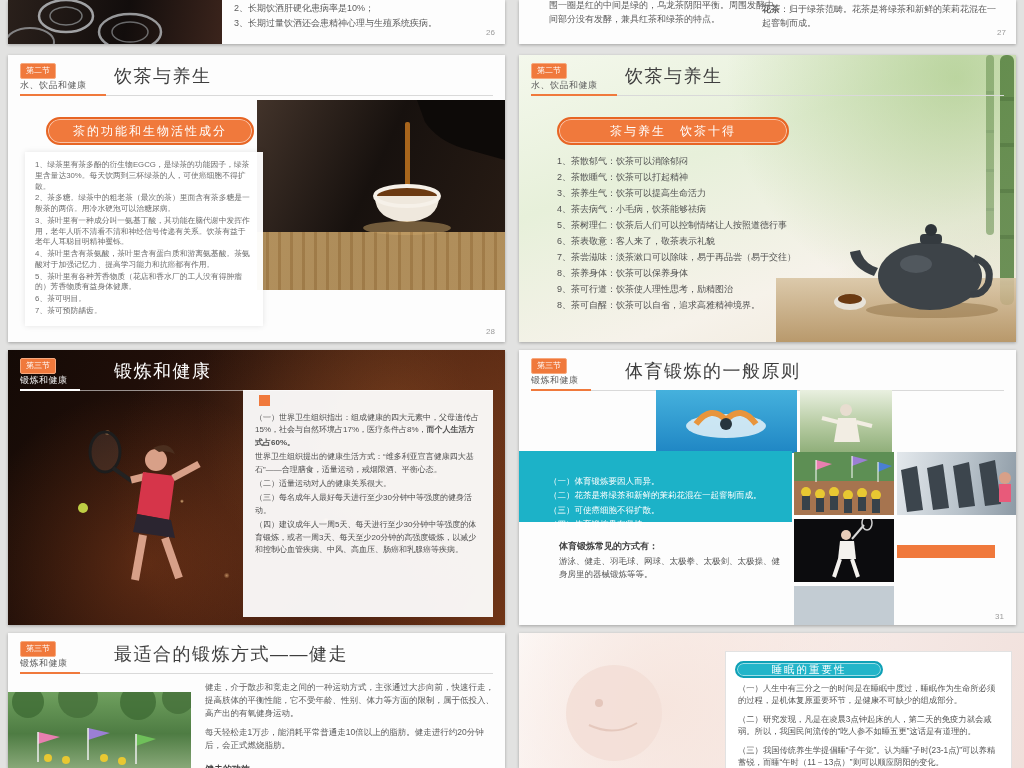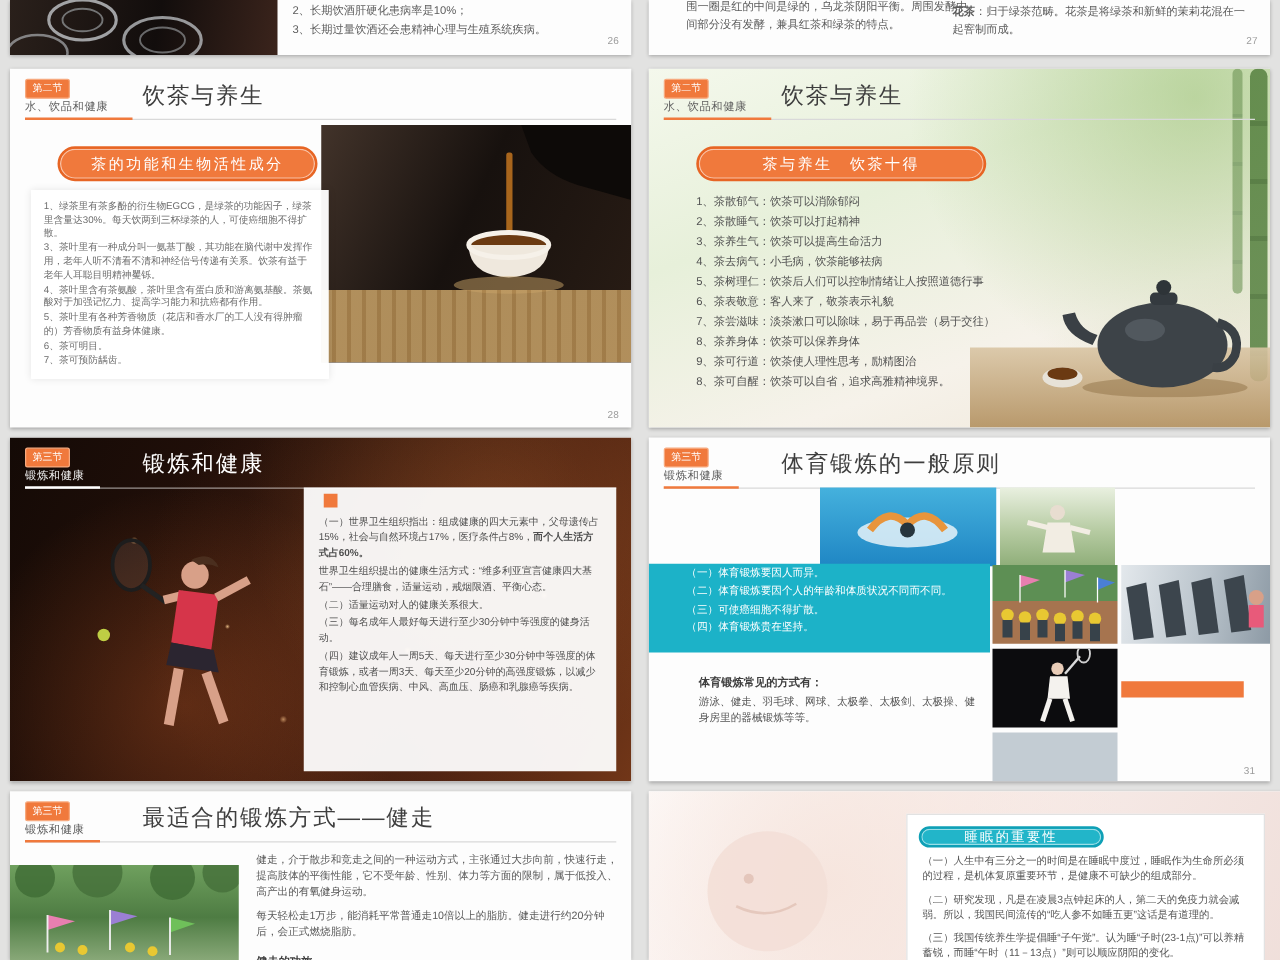--- a/index.html
+++ b/index.html
@@ -22,21 +22,21 @@
   .pill-t{position:absolute;background:#22b5c9;border:2px solid #0fa0b6;box-shadow:inset 0 0 0 1px rgba(255,255,255,.55);border-radius:999px;color:#fff;display:flex;align-items:center;justify-content:center;font-size:10.5px;letter-spacing:2px;}
   
   .smtxt{font-size:9px;color:#5c5c5c;line-height:1.65;}
   .card28{position:absolute;left:17px;top:97px;width:238px;background:rgba(255,255,255,.96);box-shadow:0 0 6px rgba(0,0,0,.10);padding:8px 10px;z-index:3;}
   .card28 p{font-size:7.8px;line-height:1.38;color:#6d6d6d;margin-bottom:1px;}
   .list29{position:absolute;left:38px;top:98px;width:312px;z-index:3;}
   .list29 div{font-size:9px;line-height:1.78;color:#525252;}
   .card30{position:absolute;left:235px;top:40px;width:250px;height:227px;background:rgba(255,255,255,.94);padding:22px 12px 8px;z-index:3;}
   .card30 p{font-size:8px;line-height:1.55;color:#4f4f4f;margin-bottom:2px;}
   .sq-marker{position:absolute;left:16px;top:5px;width:11px;height:11px;background:#f0793c;}
-  .tealbox{position:absolute;left:0;top:101px;width:273px;height:71px;background:#1cb2c8;padding:0 8px 0 30px;z-index:3;}
+  .tealbox{position:absolute;left:0;top:101px;width:273px;height:71px;background:#1cb2c8;padding:23px 8px 0 30px;z-index:3;}
   .tealbox div{font-size:8.5px;line-height:1.7;color:#ffffff;}
   .ways-label{position:absolute;left:40px;top:190px;font-size:9px;font-weight:bold;color:#3f3f3f;}
   .ways-text{position:absolute;left:40px;top:205px;width:228px;font-size:8.5px;line-height:1.55;color:#555555;}
   .walk-text{position:absolute;left:197px;top:48px;width:292px;display:flex;flex-direction:column;gap:5px;}
   .walk-text p{font-size:8.5px;line-height:1.55;color:#5a5a5a;}
   .walk-text .bold-h{font-size:9px;font-weight:bold;color:#3f3f3f;margin-top:6px;}
   .card33{position:absolute;left:206px;top:18px;width:287px;height:120px;background:#ffffff;border:1px solid #e2e2e2;padding:8px 12px;z-index:3;}
   .card33 .sleep-p{font-size:8.3px;line-height:1.5;color:#565656;margin-top:6px;}
   
   .ph{position:absolute;overflow:hidden;}
@@ -113,20 +113,21 @@
       <ellipse cx="150" cy="96" rx="30" ry="9" fill="#6b3a12"></ellipse>
       <path d="M118,96 Q118,120 150,122 Q182,120 182,96 Z" fill="#efe8dd"></path>
       <ellipse cx="150" cy="96" rx="32" ry="10" fill="none" stroke="#f6f1e9" stroke-width="4"></ellipse>
       <ellipse cx="150" cy="128" rx="44" ry="7" fill="#caa368" opacity=".5"></ellipse>
     </svg>
     <div class="mat"></div>
   </div>
   <div class="pill-o" style="left:38px;top:62px;width:208px;height:28px;z-index:4;">茶的功能和生物活性成分</div>
   <div class="card28">
     <p>1、绿茶里有茶多酚的衍生物EGCG，是绿茶的功能因子，绿茶里含量达30%。每天饮两到三杯绿茶的人，可使癌细胞不得扩散。</p>
+    <p>2、茶多糖。绿茶中的粗老茶（最次的茶）里面含有茶多糖是一般茶的两倍。用冷水硬泡可以治糖尿病。</p>
     <p>3、茶叶里有一种成分叫一氨基丁酸，其功能在脑代谢中发挥作用，老年人听不清看不清和神经信号传递有关系。饮茶有益于老年人耳聪目明精神矍铄。</p>
     <p>4、茶叶里含有茶氨酸，茶叶里含有蛋白质和游离氨基酸。茶氨酸对于加强记忆力、提高学习能力和抗癌都有作用。</p>
     <p>5、茶叶里有各种芳香物质（花店和香水厂的工人没有得肿瘤的）芳香物质有益身体健康。</p>
     <p>6、茶可明目。</p>
     <p>7、茶可预防龋齿。</p>
   </div>
   <div class="pg" style="right:10px;bottom:6px;">28</div>
 </div>
 
 <div class="slide" style="left:519px;top:55px;width:497px;height:287px;">
@@ -218,21 +219,21 @@
     <svg width="92" height="63" viewBox="0 0 92 63">
       <circle cx="46" cy="20" r="6" fill="#e8ddd0"></circle>
       <path d="M38,28 L56,28 L60,52 L34,52 Z" fill="#f2ede3"></path>
       <line x1="38" y1="32" x2="22" y2="28" stroke="#f2ede3" stroke-width="4"></line>
       <line x1="56" y1="32" x2="72" y2="36" stroke="#f2ede3" stroke-width="4"></line>
     </svg>
   </div>
 
   <div class="tealbox">
     <div>（一）体育锻炼要因人而异。</div>
-    <div>（二）体育锻炼要因个人的年龄和体质状况不同而不同。</div>
+    <div>（二）花茶是将绿茶和新鲜的茉莉花混在一起窨制而成。</div>
     <div>（三）可使癌细胞不得扩散。</div>
     <div>（四）体育锻炼贵在坚持。</div>
   </div>
 
   <div class="ph img-flags" style="left:275px;top:102px;width:100px;height:63px;">
     <svg width="100" height="63" viewBox="0 0 100 63">
       <path d="M22,8 L38,12 L22,18 Z" fill="#e87fb0"></path>
         <line x1="22" y1="8" x2="22" y2="30" stroke="#fff" stroke-width="1"></line>
       <path d="M58,4 L74,8 L58,14 Z" fill="#9b7fd4"></path>
         <line x1="58" y1="4" x2="58" y2="26" stroke="#fff" stroke-width="1"></line>

